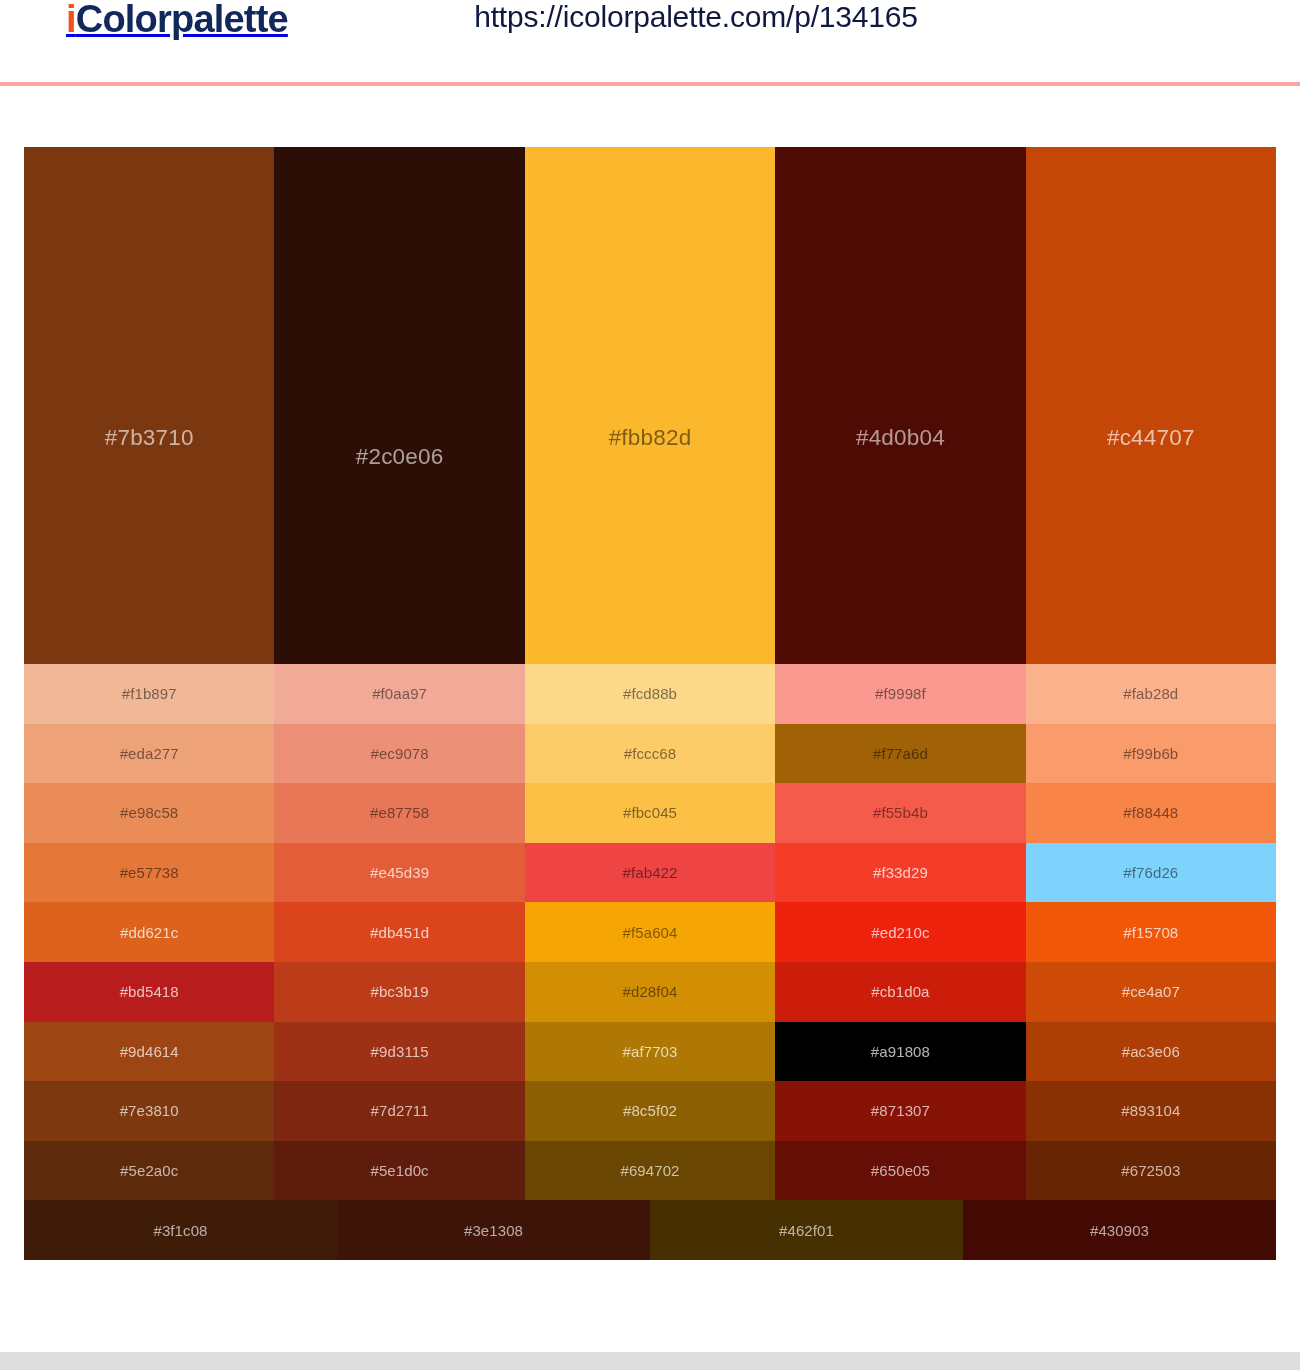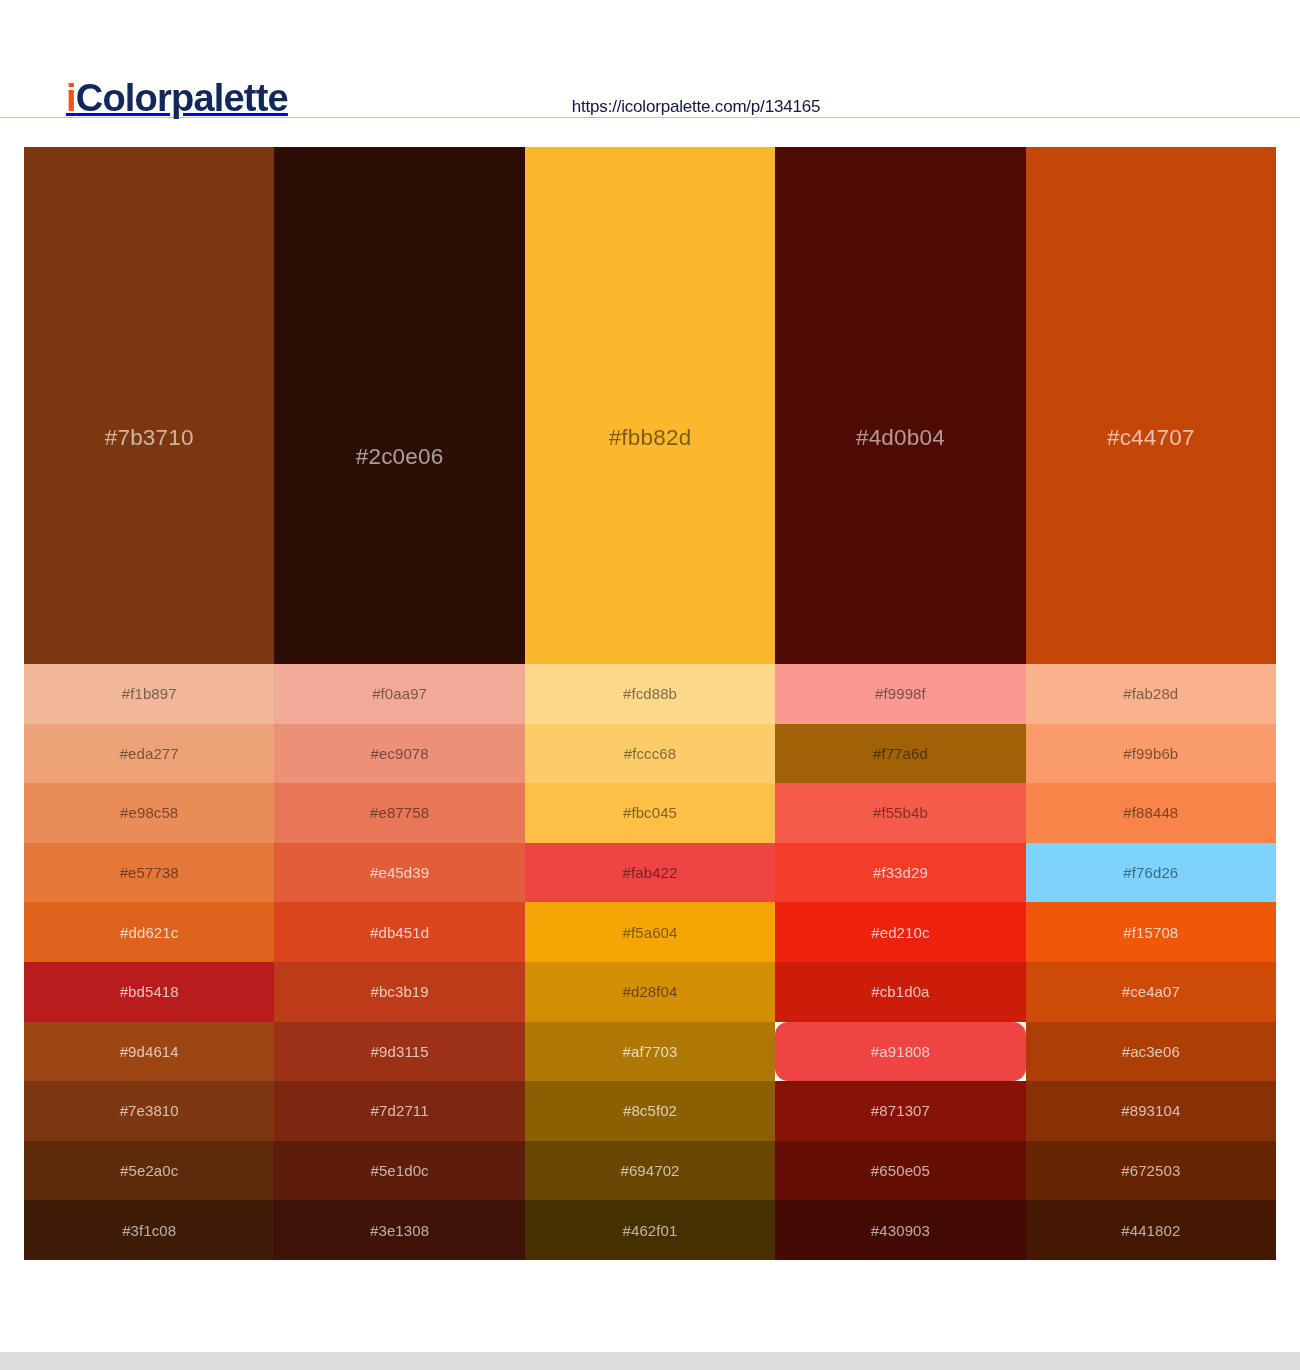--- a/index.html
+++ b/index.html
@@ -12,44 +12,44 @@
     width: 1300px;
     height: 1370px;
     background: #ffffff;
     font-family: "Liberation Sans", sans-serif;
     overflow: hidden;
     position: relative;
   }
 
   
   .header {
-    height: 118px;
+    height: 86px;
     background: #ffffff;
-    border-bottom: 1px solid #fca5a5;
-    display: flex;
-    align-items: flex-end;
+    border-bottom: 4px solid #fca5a5;
+    display: flex;
+    align-items: flex-start;
     position: relative;
   }
   .logo {
     margin-left: 66px;
     font-size: 38px;
     font-weight: bold;
     letter-spacing: -0.8px;
     white-space: nowrap;
     line-height: 1;
     user-select: none;
   }
   .logo .logo-i { color: #f4511e; }
   .logo .logo-rest { color: #12275c; }
 
   .page-url {
     position: absolute;
     left: 0; right: 0;
     text-align: center;
-    font-size: 17px;
+    font-size: 30px;
     color: #101840;
     letter-spacing: -0.2px;
     white-space: nowrap;
     padding-left: 92px;
   }
 
   
   .palette-strip {
     position: absolute;
     left: 24px;
@@ -240,21 +240,21 @@
     <div class="shades-row">
       <div class="shade-cell" style="background: rgb(157, 70, 20); color: rgba(255, 255, 255, 0.7);">
         <span>#9d4614</span>
       </div>
       <div class="shade-cell" style="background: rgb(157, 49, 21); color: rgba(255, 255, 255, 0.7);">
         <span>#9d3115</span>
       </div>
       <div class="shade-cell" style="background: rgb(175, 119, 3); color: rgba(255, 255, 255, 0.72);">
         <span>#af7703</span>
       </div>
-      <div class="shade-cell" style="background: #ef4444; color: rgba(255, 255, 255, 0.7); border-radius: 13px;">
+      <div class="shade-cell" style="background: #000000; color: rgba(255, 255, 255, 0.7);">
         <span>#a91808</span>
       </div>
       <div class="shade-cell" style="background: rgb(172, 62, 6); color: rgba(255, 255, 255, 0.7);">
         <span>#ac3e06</span>
       </div>
     </div>
     <div class="shades-row">
       <div class="shade-cell" style="background: rgb(126, 56, 16); color: rgba(255, 255, 255, 0.68);">
         <span>#7e3810</span>
       </div>
@@ -294,19 +294,16 @@
       </div>
       <div class="shade-cell" style="background: rgb(62, 19, 8); color: rgba(255, 255, 255, 0.64);">
         <span>#3e1308</span>
       </div>
       <div class="shade-cell" style="background: rgb(70, 47, 1); color: rgba(255, 255, 255, 0.64);">
         <span>#462f01</span>
       </div>
       <div class="shade-cell" style="background: rgb(67, 9, 3); color: rgba(255, 255, 255, 0.64);">
         <span>#430903</span>
       </div>
-      <div class="shade-cell" style="background: rgb(68, 24, 2); color: rgba(255, 255, 255, 0.64);">
-        <span>#441802</span>
-      </div>
     </div>
   </div>
 
 <div class="footer-band" style="background: rgb(221, 221, 221);"></div>
 
 </body></html>

